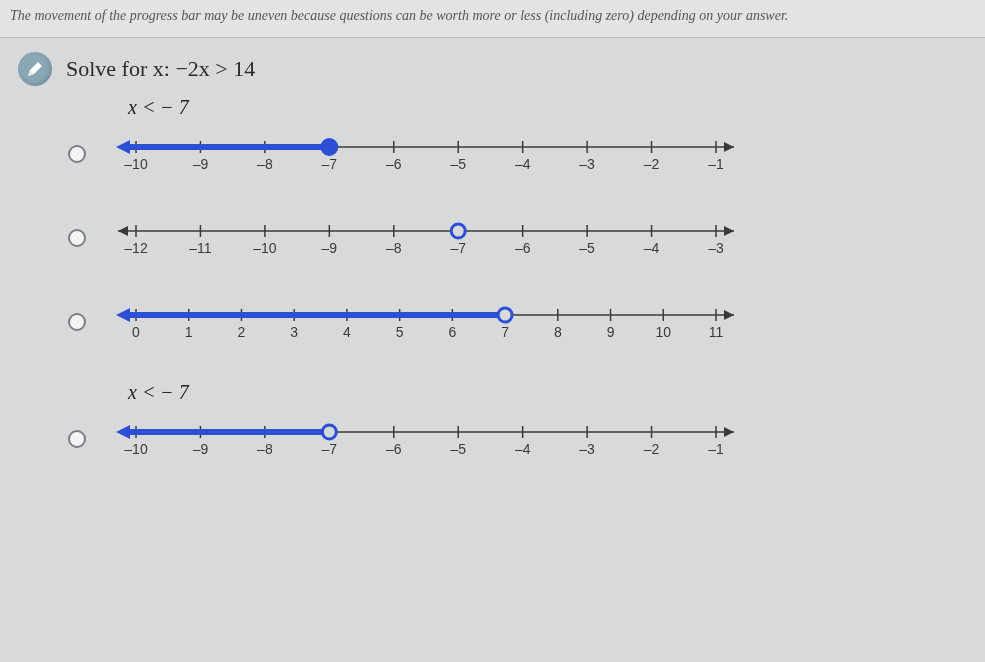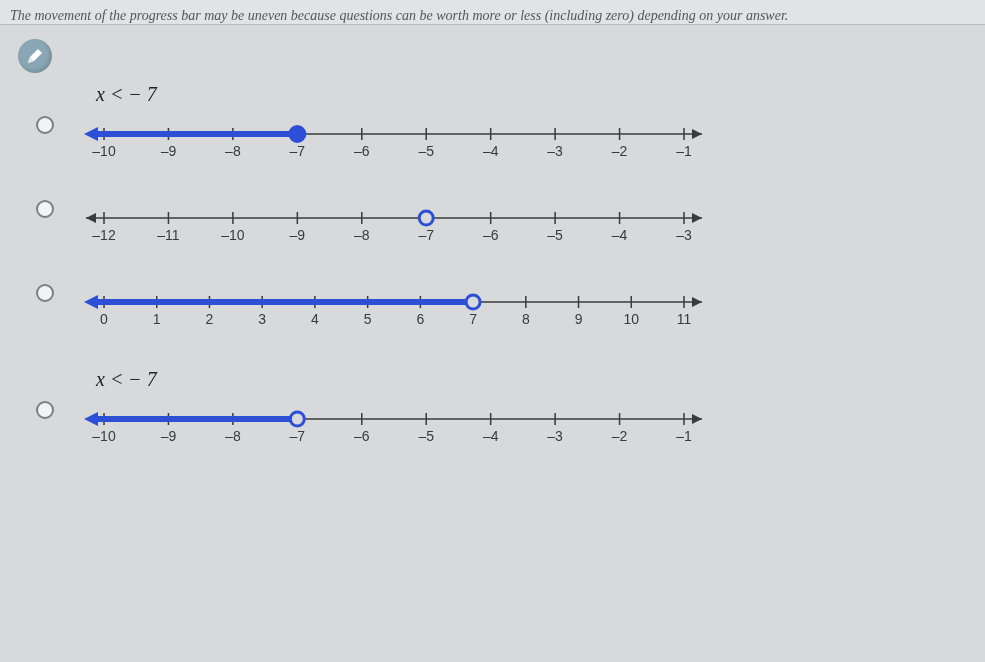--- a/index.html
+++ b/index.html
@@ -10,21 +10,21 @@
     height: 662px;
     font-family: Georgia, 'Times New Roman', serif;
     background: #d8d9db;
     color: #333;
     overflow: hidden;
   }
   .hint-bar {
     font-style: italic;
     font-size: 14px;
     color: #555;
-    padding: 8px 10px 0 10px;
+    padding: 8px 10px 13px 10px;
     border-bottom: 1px solid #bbb;
     background: #e2e3e5;
   }
   .question-row {
     display: flex;
     align-items: center;
     gap: 14px;
     padding: 14px 10px 10px 18px;
   }
   .pencil-badge {
@@ -34,34 +34,36 @@
     display: flex; align-items: center; justify-content: center;
     box-shadow: inset -2px -2px 4px rgba(0,0,0,.15);
   }
   .question-text {
     font-size: 22px;
     color: #2a2a2a;
   }
   .options {
     padding-left: 36px;
     padding-right: 30px;
+    margin-left: 32px;
   }
   .option {
     margin-bottom: 34px;
   }
   .option-label {
     font-family: 'Times New Roman', serif;
     font-style: italic;
     font-size: 20px;
     color: #222;
     margin-left: 60px;
     margin-bottom: 10px;
   }
   .option-row {
     display: flex;
+    align-items: center;
     gap: 20px;
   }
   .radio {
     width: 18px; height: 18px;
     border: 2px solid #7a7f85;
     border-radius: 50%;
     background: #f2f3f4;
     flex: none;
     cursor: pointer;
   }
@@ -110,20 +112,21 @@
 
 <div class="hint-bar">The movement of the progress bar may be uneven because questions can be worth more or less (including zero) depending on your answer.</div>
 
 <div class="question-row">
   <div class="pencil-badge">
     <svg width="20" height="20" viewBox="0 0 20 20">
       <path d="M3 17 L5 11 L13 3 L17 7 L9 15 Z" fill="#fff"></path>
       <path d="M3 17 L5 11 L9 15 Z" fill="#e8e8e8"></path>
     </svg>
   </div>
+  <div class="question-text">Solve for x:  −2x &gt; 14</div>
 </div>
 
 <div class="options">
 
   <div class="option">
     <div class="option-label">x &lt; − 7</div>
     <div class="option-row">
       <div class="radio"></div>
       <svg class="numberline" viewBox="0 0 640 50" id="nl-0">
           <line x1="12" y1="18" x2="628" y2="18" class="axis"></line>

